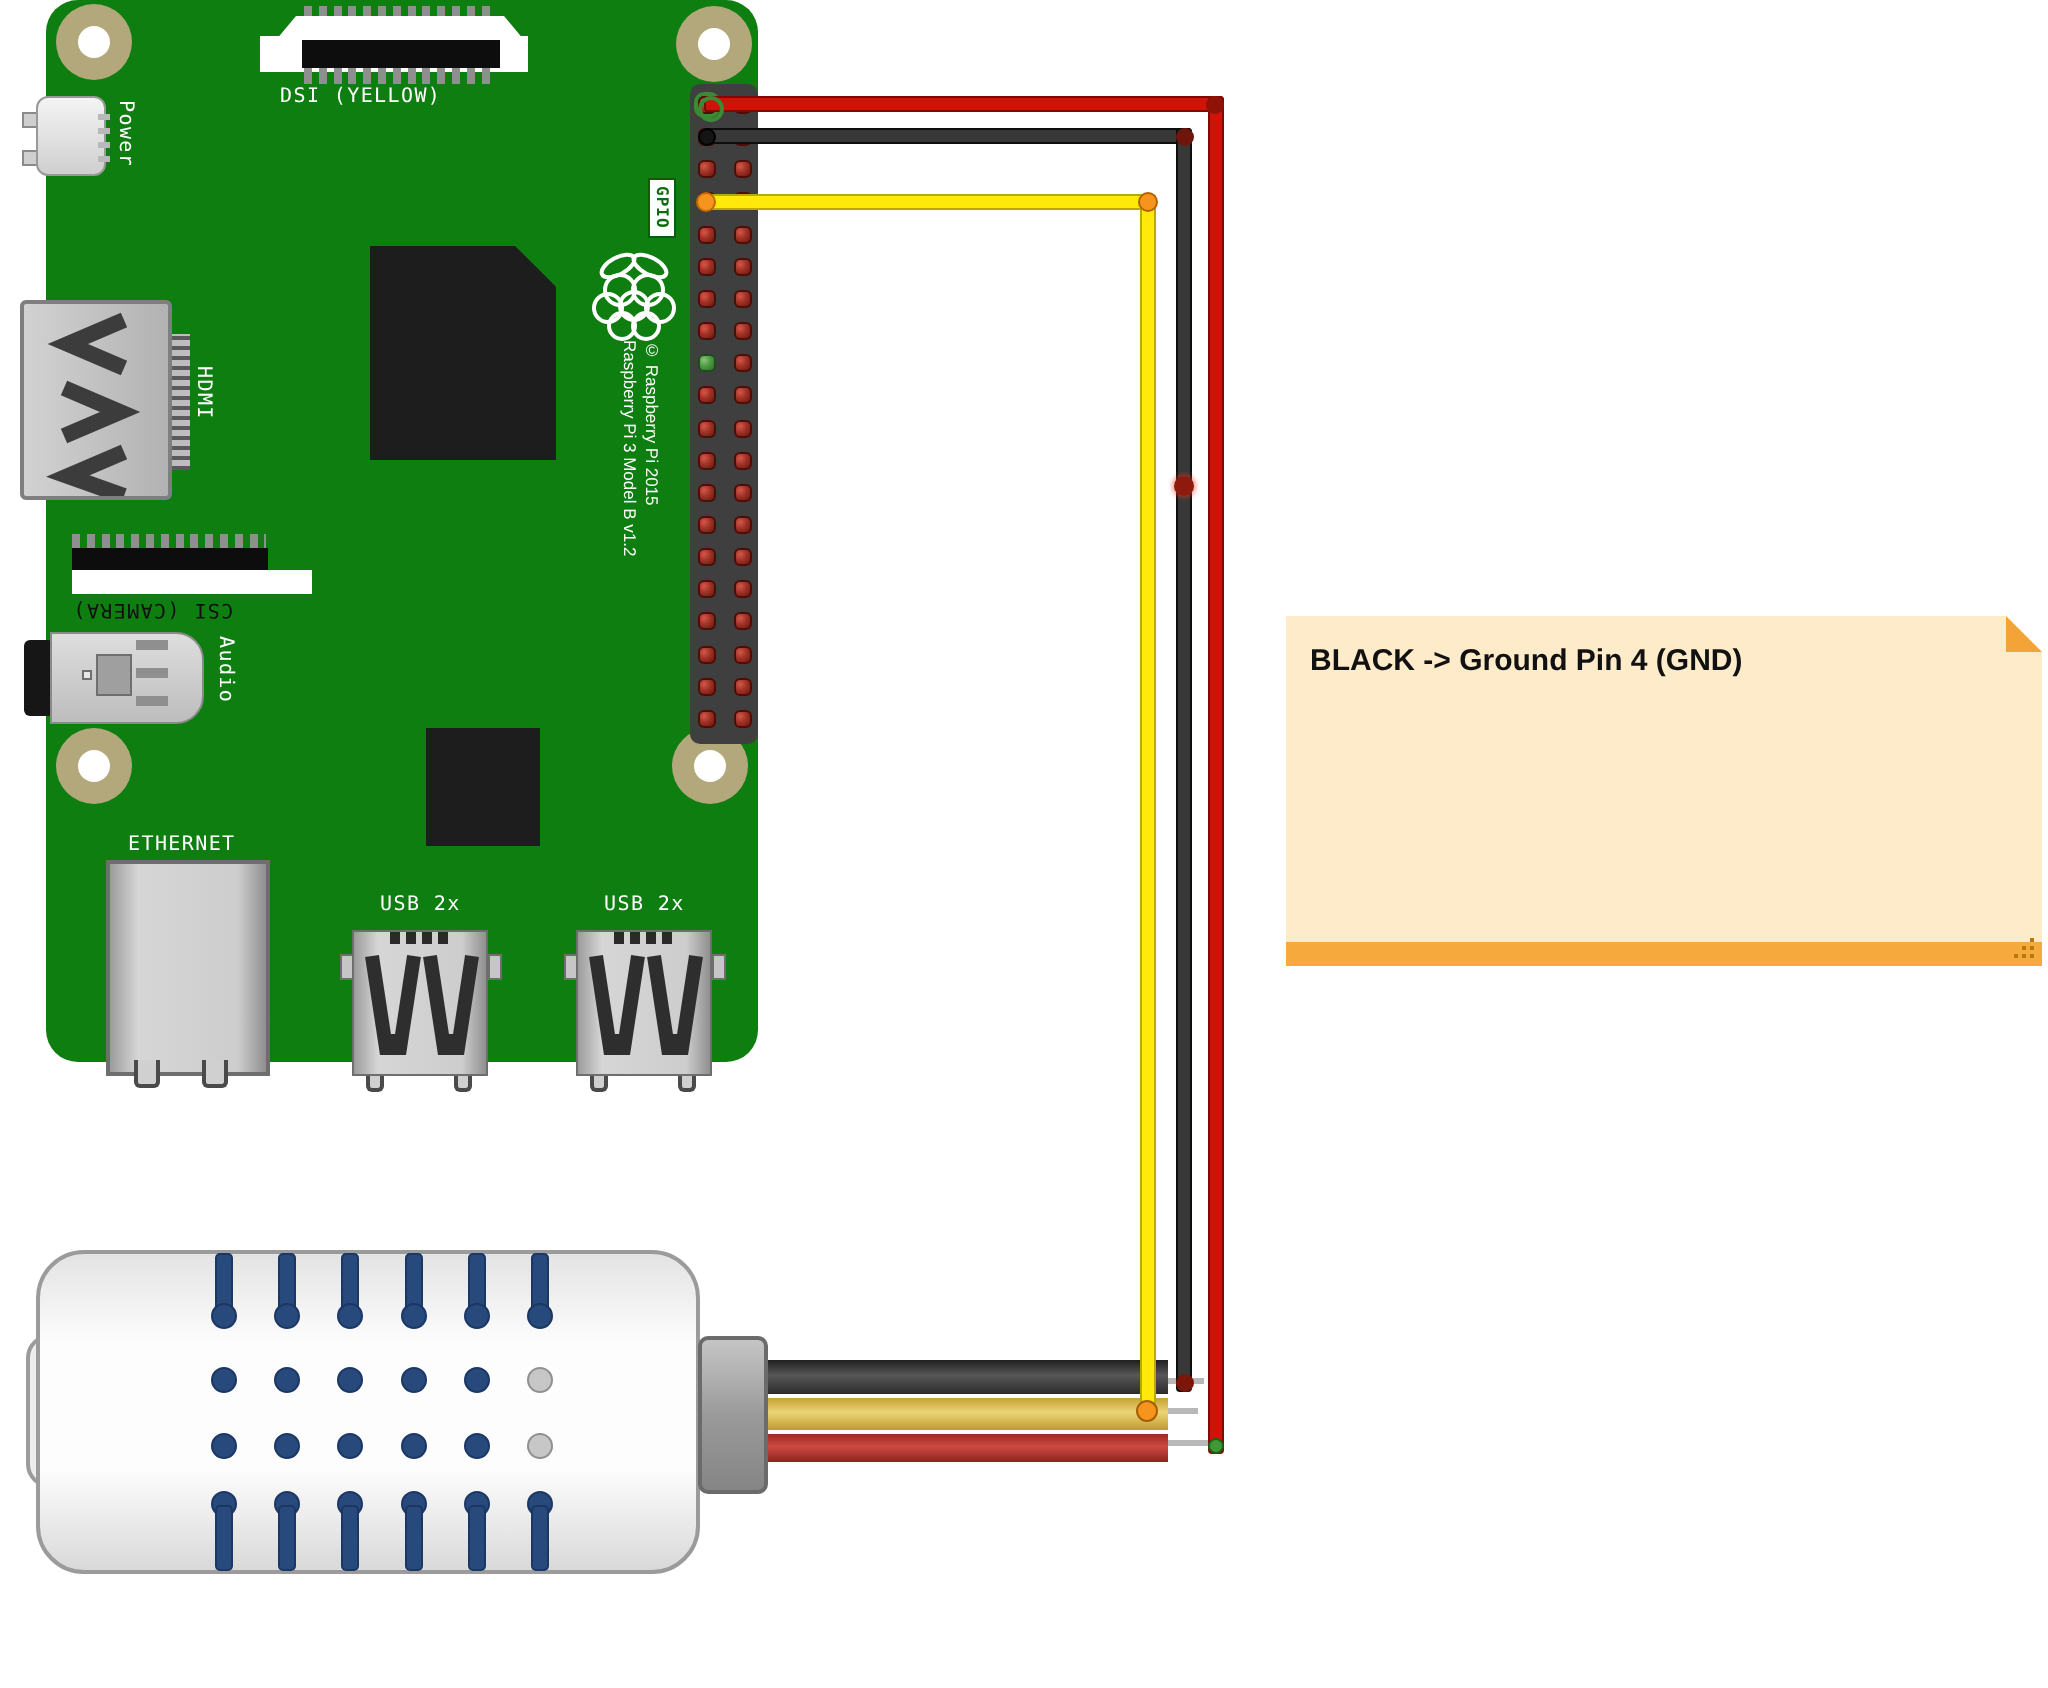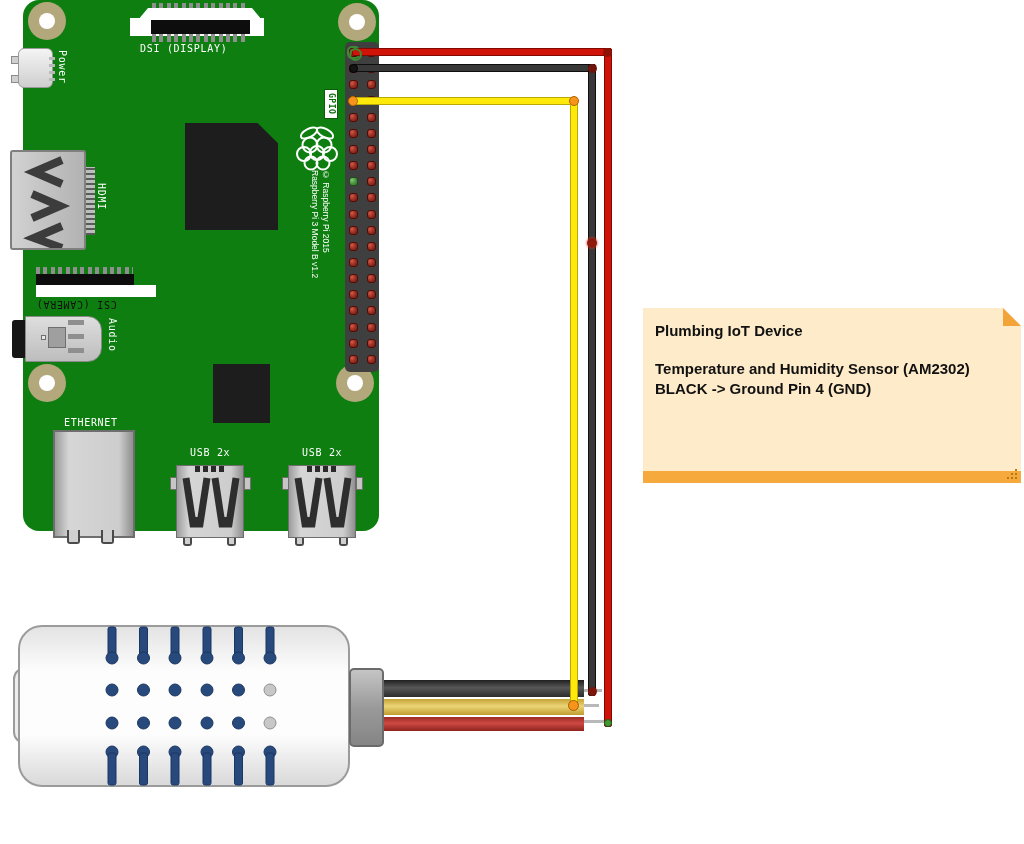--- a/index.html
+++ b/index.html
@@ -99,21 +99,21 @@
     <div class="abs hole" style="left:5px;top:2px;"></div>
     <div class="abs hole" style="left:315px;top:3px;"></div>
     <div class="abs hole" style="left:5px;top:364px;"></div>
     <div class="abs hole" style="left:313px;top:364px;"></div>
 
     <div class="abs teeth" style="left:129px;top:3px;width:96px;height:8px;"></div>
     <div class="abs dsi-body-top"></div>
     <div class="abs dsi-body"></div>
     <div class="abs dsi-bar"></div>
     <div class="abs teeth" style="left:129px;top:34px;width:96px;height:8px;"></div>
-    <div class="abs slabel" style="left:117px;top:43px;">DSI (DISPLAY)</div>
+    <div class="abs slabel" style="left:117px;top:43px;">DSI (YELLOW)</div>
 
     <div class="abs power-tab" style="left:-12px;top:56px;"></div>
     <div class="abs power-tab" style="left:-12px;top:75px;"></div>
     <div class="abs power-body"></div>
     <div class="abs" style="left:26px;top:57px;width:6px;height:3px;background:#b9b9b9;"></div>
     <div class="abs" style="left:26px;top:64px;width:6px;height:3px;background:#b9b9b9;"></div>
     <div class="abs" style="left:26px;top:71px;width:6px;height:3px;background:#b9b9b9;"></div>
     <div class="abs" style="left:26px;top:78px;width:6px;height:3px;background:#b9b9b9;"></div>
     <div class="abs slabel vlabel" style="left:34px;top:50px;height:42px;">Power</div>
 
@@ -322,19 +322,17 @@
   <div class="dot" style="left:569px;top:96px;width:10px;height:10px;background:#f7941d;border:1px solid #b36200;"></div>
   <div class="dot" style="left:568px;top:700px;width:11px;height:11px;background:#f7941d;border:1px solid #a65f00;"></div>
   <div class="dot" style="left:587.5px;top:687px;width:9px;height:9px;background:#7c150a;"></div>
   <div class="dot" style="left:604px;top:719px;width:8px;height:8px;background:#3f9a35;border:1px solid #1d5f17;"></div>
 
   <div class="abs note-bg"></div>
   <div class="abs note-flap"></div>
   <div class="abs note-bar"></div>
   <div class="abs note-grip"></div>
   <div class="abs note-text">
-    <div>Plumbing IoT Device</div>
-    <div class="mt">Temperature and Humidity Sensor (AM2302)</div>
     <div>BLACK -&gt; Ground Pin 4 (GND)</div>
   </div>
 
 
 </div>
 
 </body></html>

